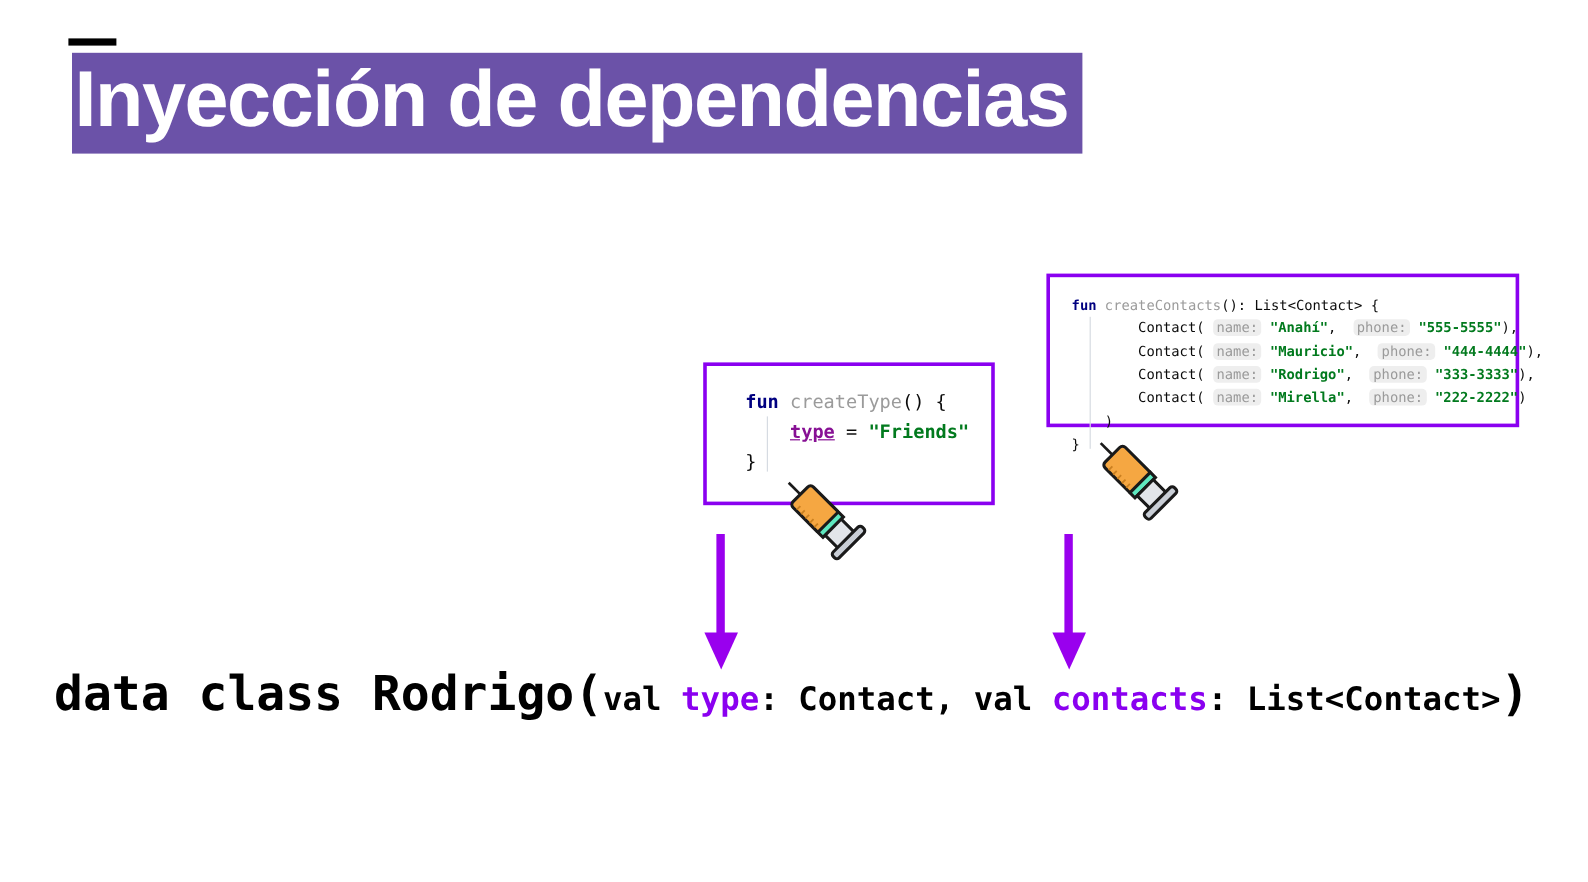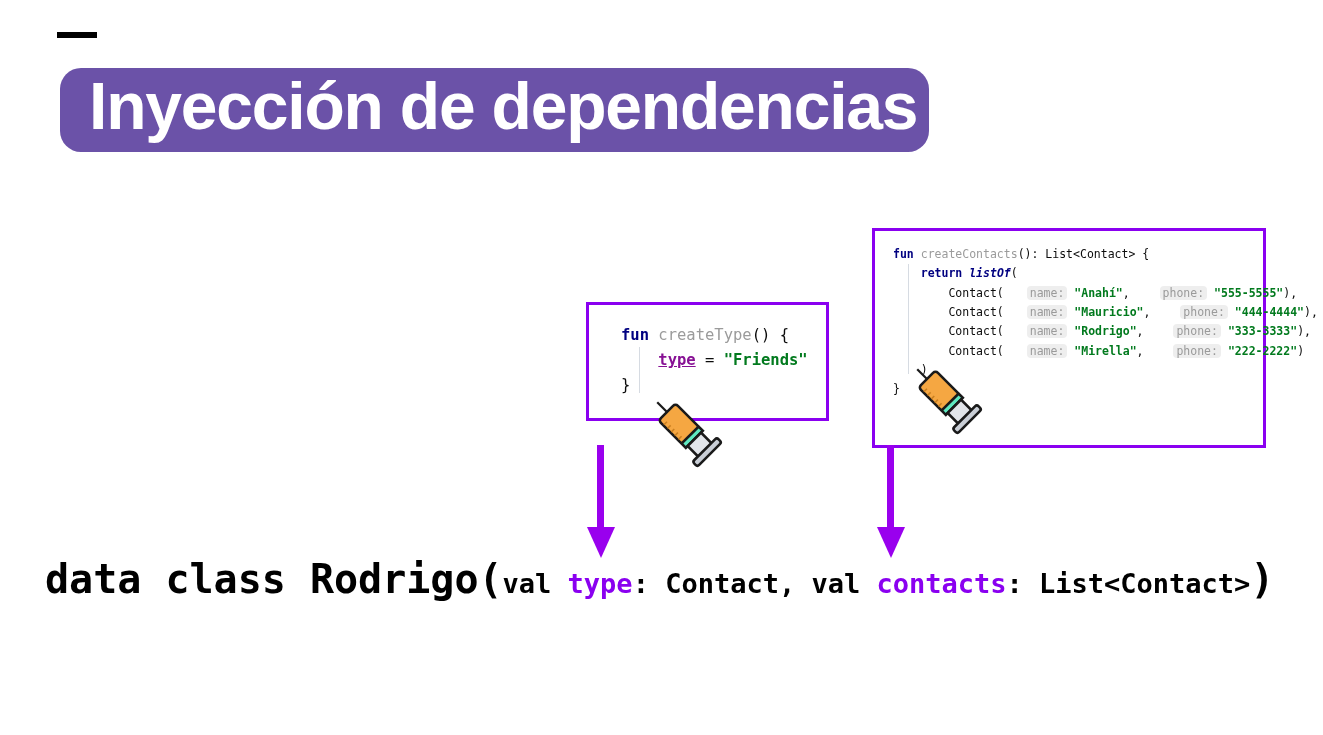--- a/index.html
+++ b/index.html
@@ -22,26 +22,25 @@
     top: 32px;
     width: 40px;
     height: 6px;
     background: #000000;
   }
 
   
   #title-banner {
     position: absolute;
     left: 60px;
-    top: 68px;
-    padding: 4px 12px 10px 29px;
+    top: 44px;
+    padding: 4px 12px 10px 2px;
     background: #6b52a8;
     display: inline-block;
     white-space: nowrap;
-    border-radius: 21px;
   }
   #title-text {
     font-family: "Liberation Sans", sans-serif;
     font-size: 66px;
     font-weight: bold;
     color: #ffffff;
     letter-spacing: -1.2px;
     line-height: 1.06;
     display: block;
   }
@@ -60,21 +59,21 @@
     top: 302px;
     width: 243px;
     height: 119px;
     font-size: 15.5px;
     padding: 18px 0 0 32px;
   }
   #code-block-large {
     left: 872px;
     top: 228px;
     width: 394px;
-    height: 220px;
+    height: 128px;
     font-size: 11.5px;
     padding: 14px 0 0 18px;
   }
   .code-line {
     white-space: pre;
     line-height: 1.62;
     color: #0b0b0b;
   }
   #code-block-large .code-line { line-height: 1.68; }
 
@@ -92,21 +91,20 @@
   .fnname  { color: #9b9b9b; }
   .plain   { color: #0b0b0b; }
   .italic  { color: #000080; font-style: italic; font-weight: bold; }
   .str     { color: #027a1e; font-weight: bold; }
   .prop    { color: #871094; font-weight: bold; text-decoration: underline; }
   .hint {
     color: #9a9a9a;
     background: #eeeeee;
     border-radius: 4px;
     padding: 0 3px;
-    margin-left: 16px;
   }
 
   
   .syringe {
     position: absolute;
     width: 86px;
     height: 86px;
   }
   #syringe-left  { left: 641px; top: 386px; }
   #syringe-right { left: 901px; top: 353px; }
@@ -160,21 +158,20 @@
   <div class="code-line">    <span class="prop">type</span><span class="plain"> = </span><span class="str">"Friends"</span></div>
 
   <div class="code-line"><span class="plain">}</span></div>
 </div>
 
 <div class="code-block" id="code-block-large">
   <div class="guide" id="guide-large"></div>
 
   <div class="code-line"><span class="kw">fun</span><span class="fnname"> createContacts</span><span class="plain">(): List&lt;Contact&gt; {</span></div>
 
-  <div class="code-line">    <span class="kw">return</span> <span class="italic">listOf</span><span class="plain">(</span></div>
 
   <div class="code-line">        <span class="plain">Contact(</span> <span class="hint">name:</span> <span class="str">"Anahí"</span><span class="plain">, </span> <span class="hint">phone:</span> <span class="str">"555-5555"</span><span class="plain">),</span></div>
 
   <div class="code-line">        <span class="plain">Contact(</span> <span class="hint">name:</span> <span class="str">"Mauricio"</span><span class="plain">, </span> <span class="hint">phone:</span> <span class="str">"444-4444"</span><span class="plain">),</span></div>
 
   <div class="code-line">        <span class="plain">Contact(</span> <span class="hint">name:</span> <span class="str">"Rodrigo"</span><span class="plain">, </span> <span class="hint">phone:</span> <span class="str">"333-3333"</span><span class="plain">),</span></div>
 
   <div class="code-line">        <span class="plain">Contact(</span> <span class="hint">name:</span> <span class="str">"Mirella"</span><span class="plain">, </span> <span class="hint">phone:</span> <span class="str">"222-2222"</span><span class="plain">)</span></div>
 
   <div class="code-line">    <span class="plain">)</span></div>

